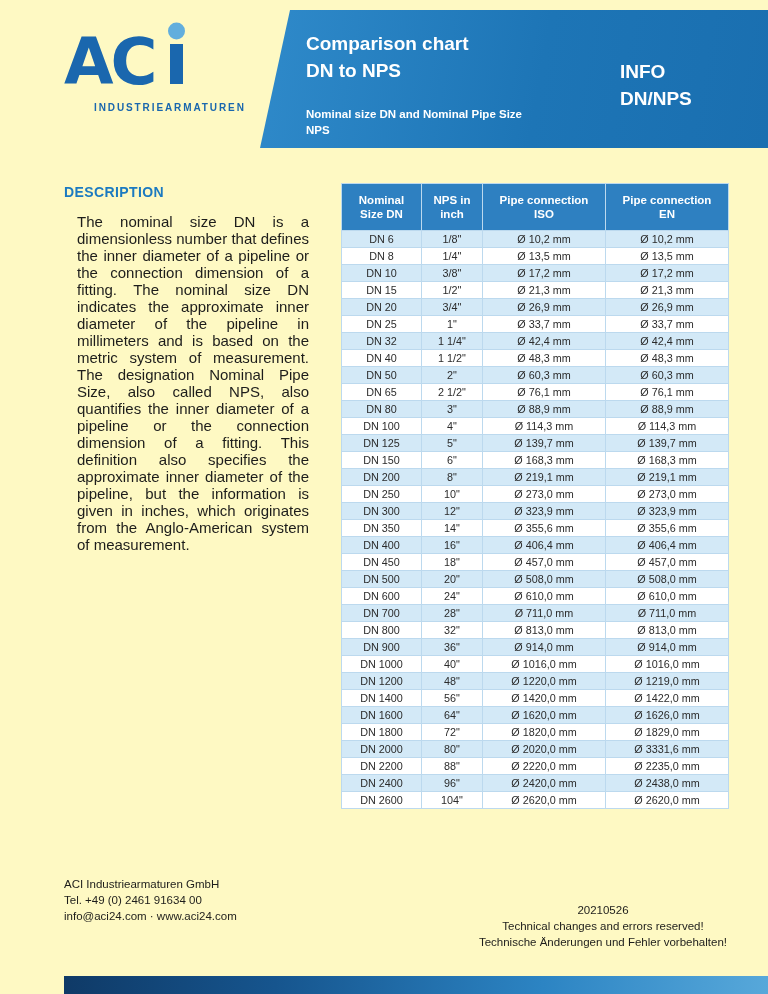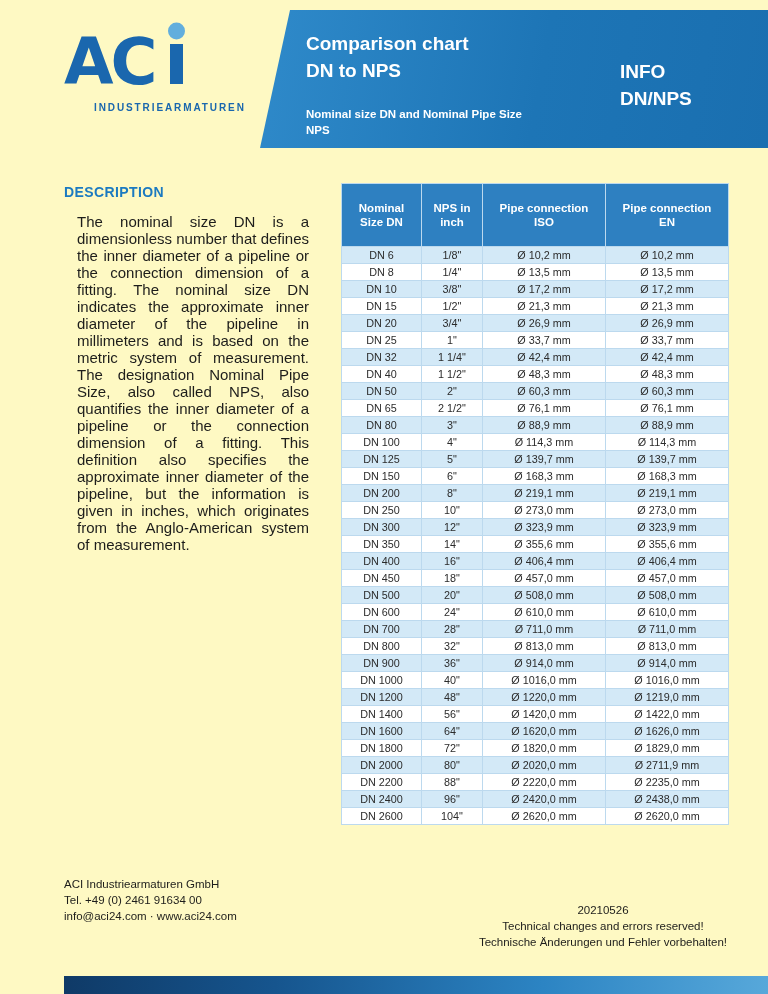--- a/index.html
+++ b/index.html
@@ -31,21 +31,21 @@
   }
   .description p{
     margin:13px;font-size:15px;line-height:17px;text-align:justify;color:#1d1d1b;
   }
   
   .dn-table-wrap{position:absolute;left:341px;top:183px;width:387px;}
   table{border-collapse:collapse;width:100%;table-layout:fixed;}
   col.c1{width:80px}col.c2{width:61px}col.c3{width:123px}col.c4{width:123px}
   th{
     background:#2e80c1;color:#ffffff;font-size:11.5px;font-weight:bold;line-height:14px;
-    padding:16px 2px;white-space:pre-line;border:1px solid #bcd9ee;vertical-align:middle;
+    padding:8px 2px;white-space:pre-line;border:1px solid #bcd9ee;vertical-align:middle;
     height:30px;
   }
   td{
     font-size:10.8px;color:#2b2b2b;text-align:center;vertical-align:middle;
     border:1px solid #bcd9ee;height:16px;padding:0 2px;background:#ffffff;
   }
   tr.alt td{background:#d3e9f7;}
   
   .footer-left{position:absolute;left:64px;top:876px;font-size:11.5px;line-height:16px;}
   .footer-right{position:absolute;right:41px;top:902px;font-size:11.5px;line-height:16px;text-align:center;}
@@ -286,21 +286,21 @@
           <tr>
       <td>DN 1800</td>
       <td>72"</td>
       <td>Ø 1820,0 mm</td>
       <td>Ø 1829,0 mm</td>
     </tr>
           <tr class="alt">
       <td>DN 2000</td>
       <td>80"</td>
       <td>Ø 2020,0 mm</td>
-      <td>Ø 2711,9 mm</td>
+      <td>Ø 3331,6 mm</td>
     </tr>
           <tr>
       <td>DN 2200</td>
       <td>88"</td>
       <td>Ø 2220,0 mm</td>
       <td>Ø 2235,0 mm</td>
     </tr>
           <tr class="alt">
       <td>DN 2400</td>
       <td>96"</td>

